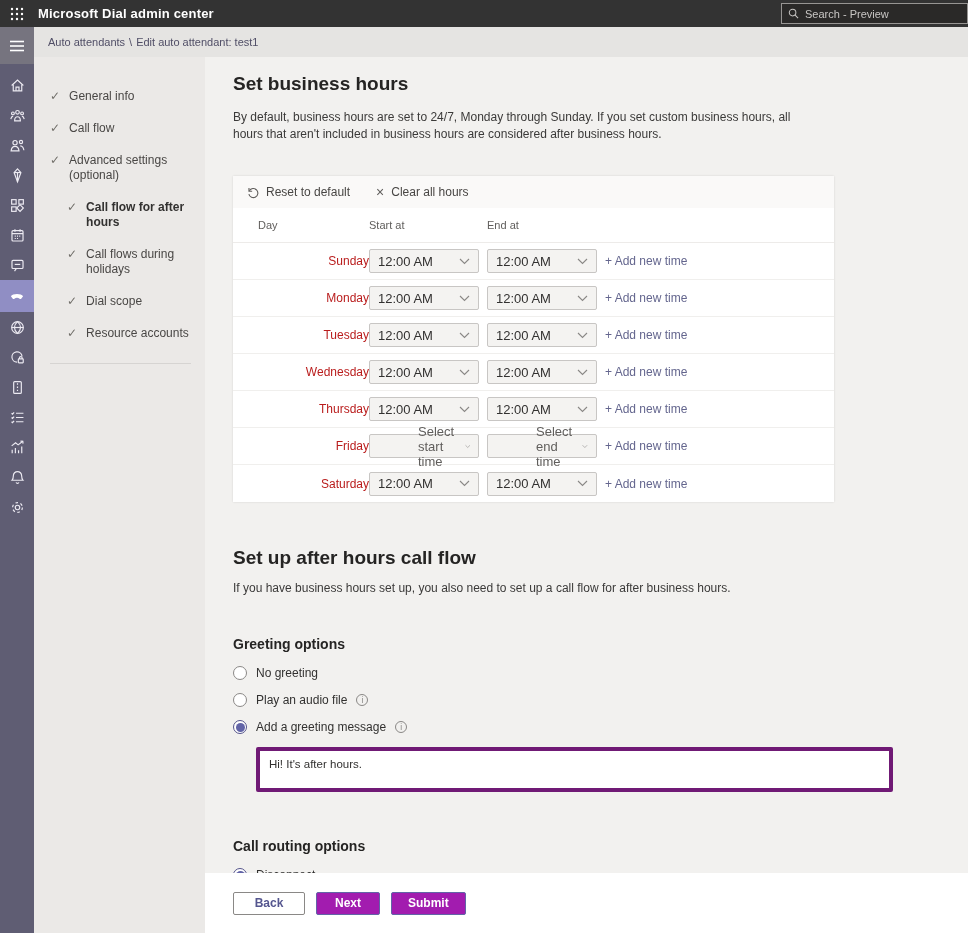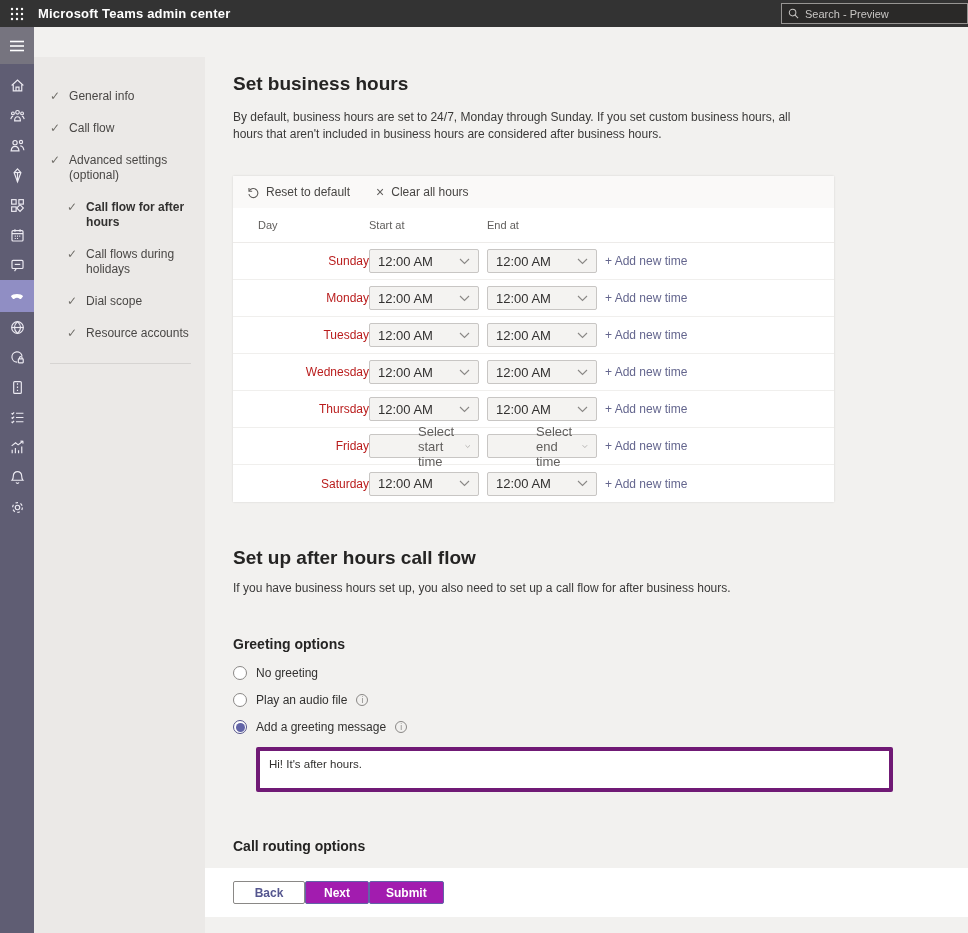--- a/index.html
+++ b/index.html
@@ -75,22 +75,22 @@
   .radio.on::after { content:""; width:9px; height:9px; border-radius:50%; background:#6264a7; }
   .radio-lbl { font-size:12px; color:#323130; }
   .info { width:12px; height:12px; border-radius:50%; border:1px solid #8a8886; color:#8a8886;
     font-size:8.5px; line-height:11px; text-align:center; font-style:normal; cursor:pointer; flex:0 0 auto; }
   .greet-box { margin:3px 0 0 23px; width:637px; height:45px; }
   .greet-box textarea { width:100%; height:100%; resize:none; border:4px solid #701a75; border-radius:2px;
     font-family:inherit; font-size:11.5px; color:#323130; padding:7px 9px; outline:none; background:#fff; }
   .routing { margin-top:46px; }
 
   
-  .footer { position:absolute; left:205px; right:0; bottom:16px; height:49px; background:#ffffff;
-    display:flex; align-items:center; padding-left:28px; gap:0; }
+  .footer { position:absolute; left:205px; right:0; bottom:0; height:60px; background:#ffffff;
+    display:flex; align-items:center; padding-left:28px; gap:11px; }
   .btn { height:23px; min-width:64px; padding:0 16px; border-radius:2px; font-size:12px; font-weight:700;
     font-family:inherit; cursor:pointer; }
   .btn.secondary { background:#ffffff; border:1px solid #8a8886; color:#55568f; min-width:72px; }
   .btn.primary { background:#a21caf; border:1px solid #6264a7; color:#ffffff; }
 </style>
 </head>
 <body>
 
 <div class="app">
 
@@ -103,21 +103,21 @@
             <circle cx="12" cy="2" r="1.2"></circle>
         <circle cx="2" cy="7" r="1.2"></circle>
             <circle cx="7" cy="7" r="1.2"></circle>
             <circle cx="12" cy="7" r="1.2"></circle>
         <circle cx="2" cy="12" r="1.2"></circle>
             <circle cx="7" cy="12" r="1.2"></circle>
             <circle cx="12" cy="12" r="1.2"></circle>
           </g>
       </svg>
     </div>
-    <span class="topbar-title">Microsoft Teams admin center</span>
+    <span class="topbar-title">Microsoft Dial admin center</span>
     <div class="searchbox">
       <svg width="11" height="11" viewBox="0 0 12 12">
         <circle cx="5" cy="5" r="3.6" fill="none" stroke="#c8c6c4" stroke-width="1.1"></circle>
         <line x1="7.8" y1="7.8" x2="11" y2="11" stroke="#c8c6c4" stroke-width="1.1"></line>
       </svg>
       <input type="text" placeholder="Search - Preview" style="">
     </div>
   </div>
 
   <div class="rail">
@@ -228,20 +228,25 @@
         </svg>
     </div>
     <div class="rail-item">
       <svg width="17" height="17" viewBox="0 0 16 16" fill="none" stroke="#eceaf2" stroke-width="1.1">
         <circle cx="8" cy="8" r="2.1"></circle>
           <circle cx="8" cy="8" r="4.6" stroke-dasharray="2.4 2.4"></circle>
         </svg>
     </div>
   </div>
 
+  <div class="crumbbar">
+    <span class="crumb crumb-link">Auto attendants</span>
+    <span class="crumb sep">\</span>
+    <span class="crumb">Edit auto attendant: test1</span>
+  </div>
 
   <div class="stepnav">
     <div class="step">
       <span class="chk">✓</span>
       <span class="lbl">General info</span>
     </div>
     <div class="step">
       <span class="chk">✓</span>
       <span class="lbl">Call flow</span>
     </div>

